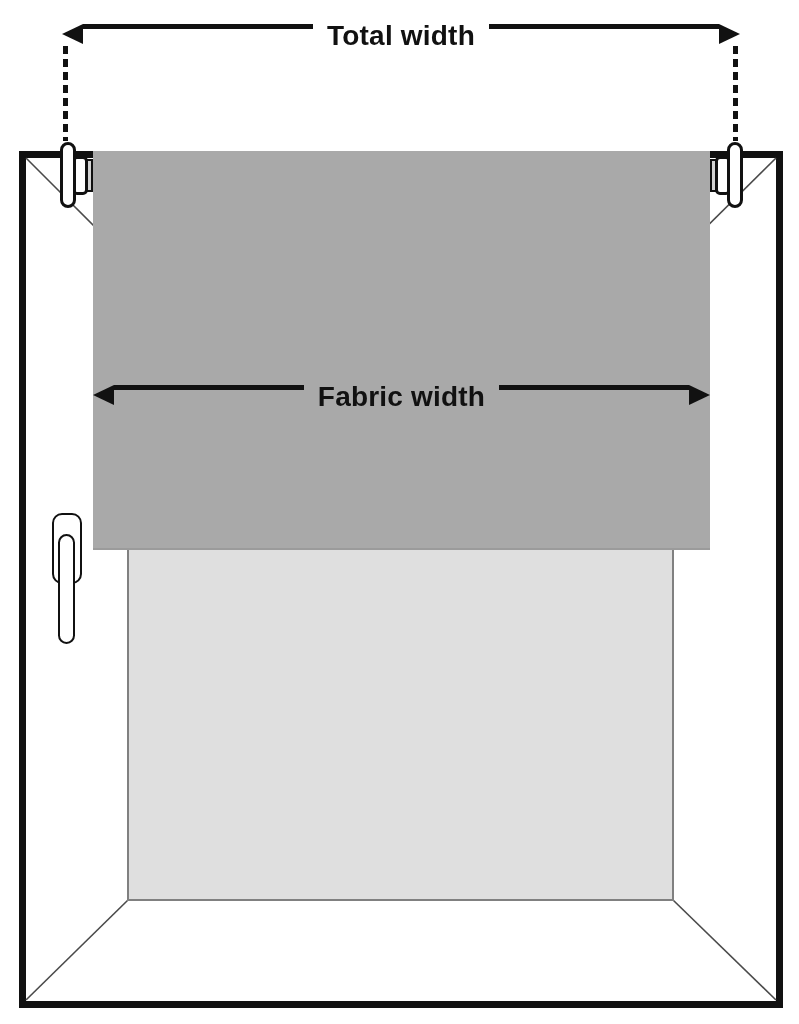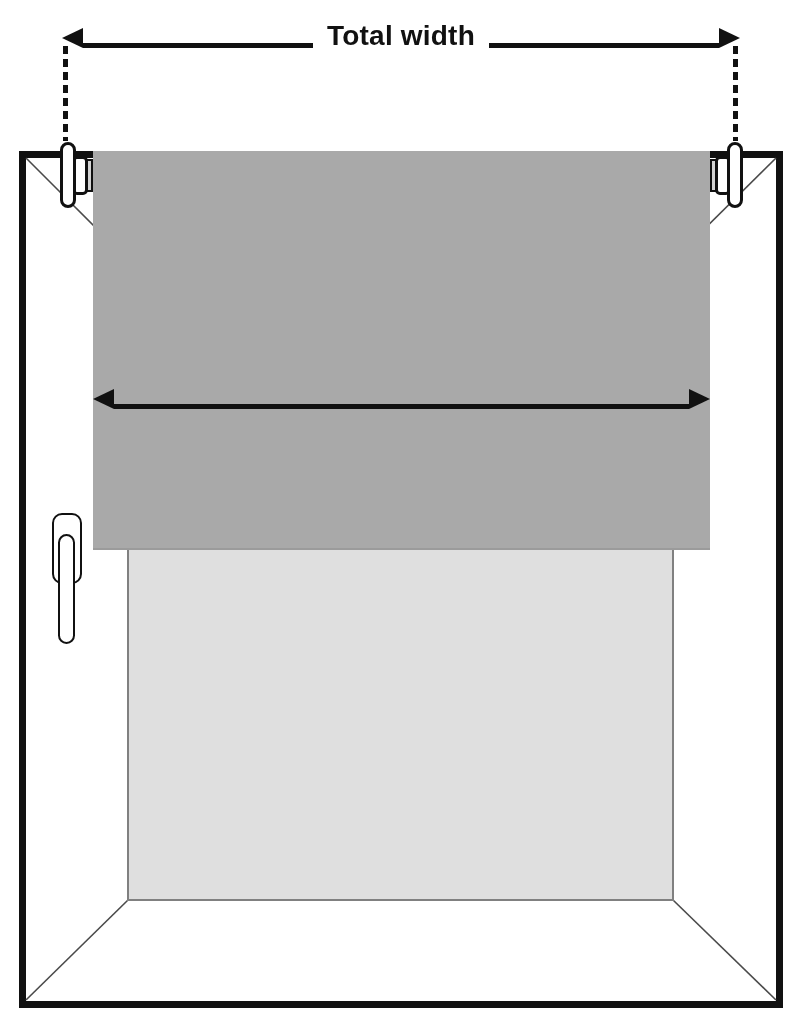--- a/index.html
+++ b/index.html
@@ -2,21 +2,21 @@
 <html style="--c-background: #ffffff; --c-outline: #111111; --c-fabric: #a9a9a9; --c-glass: #dfdfdf; --c-glass-border: #808080; --c-miter-line: #4a4a4a; --c-roller-end: #d4d4d4;"><head>
 <meta charset="utf-8">
 <style>
   html,body{margin:0;padding:0;background:#fff;}
   .stage{
     position:relative;width:799px;height:1024px;background:var(--c-background,#fff);
     overflow:hidden;font-family:"Liberation Sans","DejaVu Sans",sans-serif;
   }
   
   .dim-arrow{
-    position:absolute;display:flex;align-items:flex-end;height:24px;
+    position:absolute;display:flex;align-items:flex-start;height:24px;
   }
   .dim-arrow .seg{flex:1;height:5px;background:var(--c-outline,#111);}
   .dim-arrow .ah{width:0;height:0;border-top:10px solid transparent;border-bottom:10px solid transparent;}
   .dim-arrow .ah.left{border-right:21px solid var(--c-outline,#111);}
   .dim-arrow .ah.right{border-left:21px solid var(--c-outline,#111);}
   .dim-arrow .lbl{
     font-size:28px;font-weight:700;color:var(--c-outline,#111);
     margin:0 14px;white-space:nowrap;line-height:24px;letter-spacing:.2px;
   }
   #total-arrow{left:62px;top:24px;width:678px;z-index:9;}
@@ -106,20 +106,21 @@
   <div id="glass-pane"></div>
 
   <div id="handle-plate"></div>
   <div id="handle-lever"></div>
 
   <div id="fabric-panel"></div>
 
   <div class="dim-arrow" id="fabric-arrow">
     <span class="ah left"></span>
     <span class="seg"></span>
+    <span class="lbl">Fabric width</span>
     <span class="seg"></span>
     <span class="ah right"></span>
   </div>
 
   <div class="roller-end" id="roller-end-left"></div>
   <div class="bracket-clip" id="bracket-clip-left"></div>
   <div class="bracket-capsule" id="bracket-capsule-left"></div>
 
   <div class="roller-end" id="roller-end-right"></div>
   <div class="bracket-clip" id="bracket-clip-right"></div>

